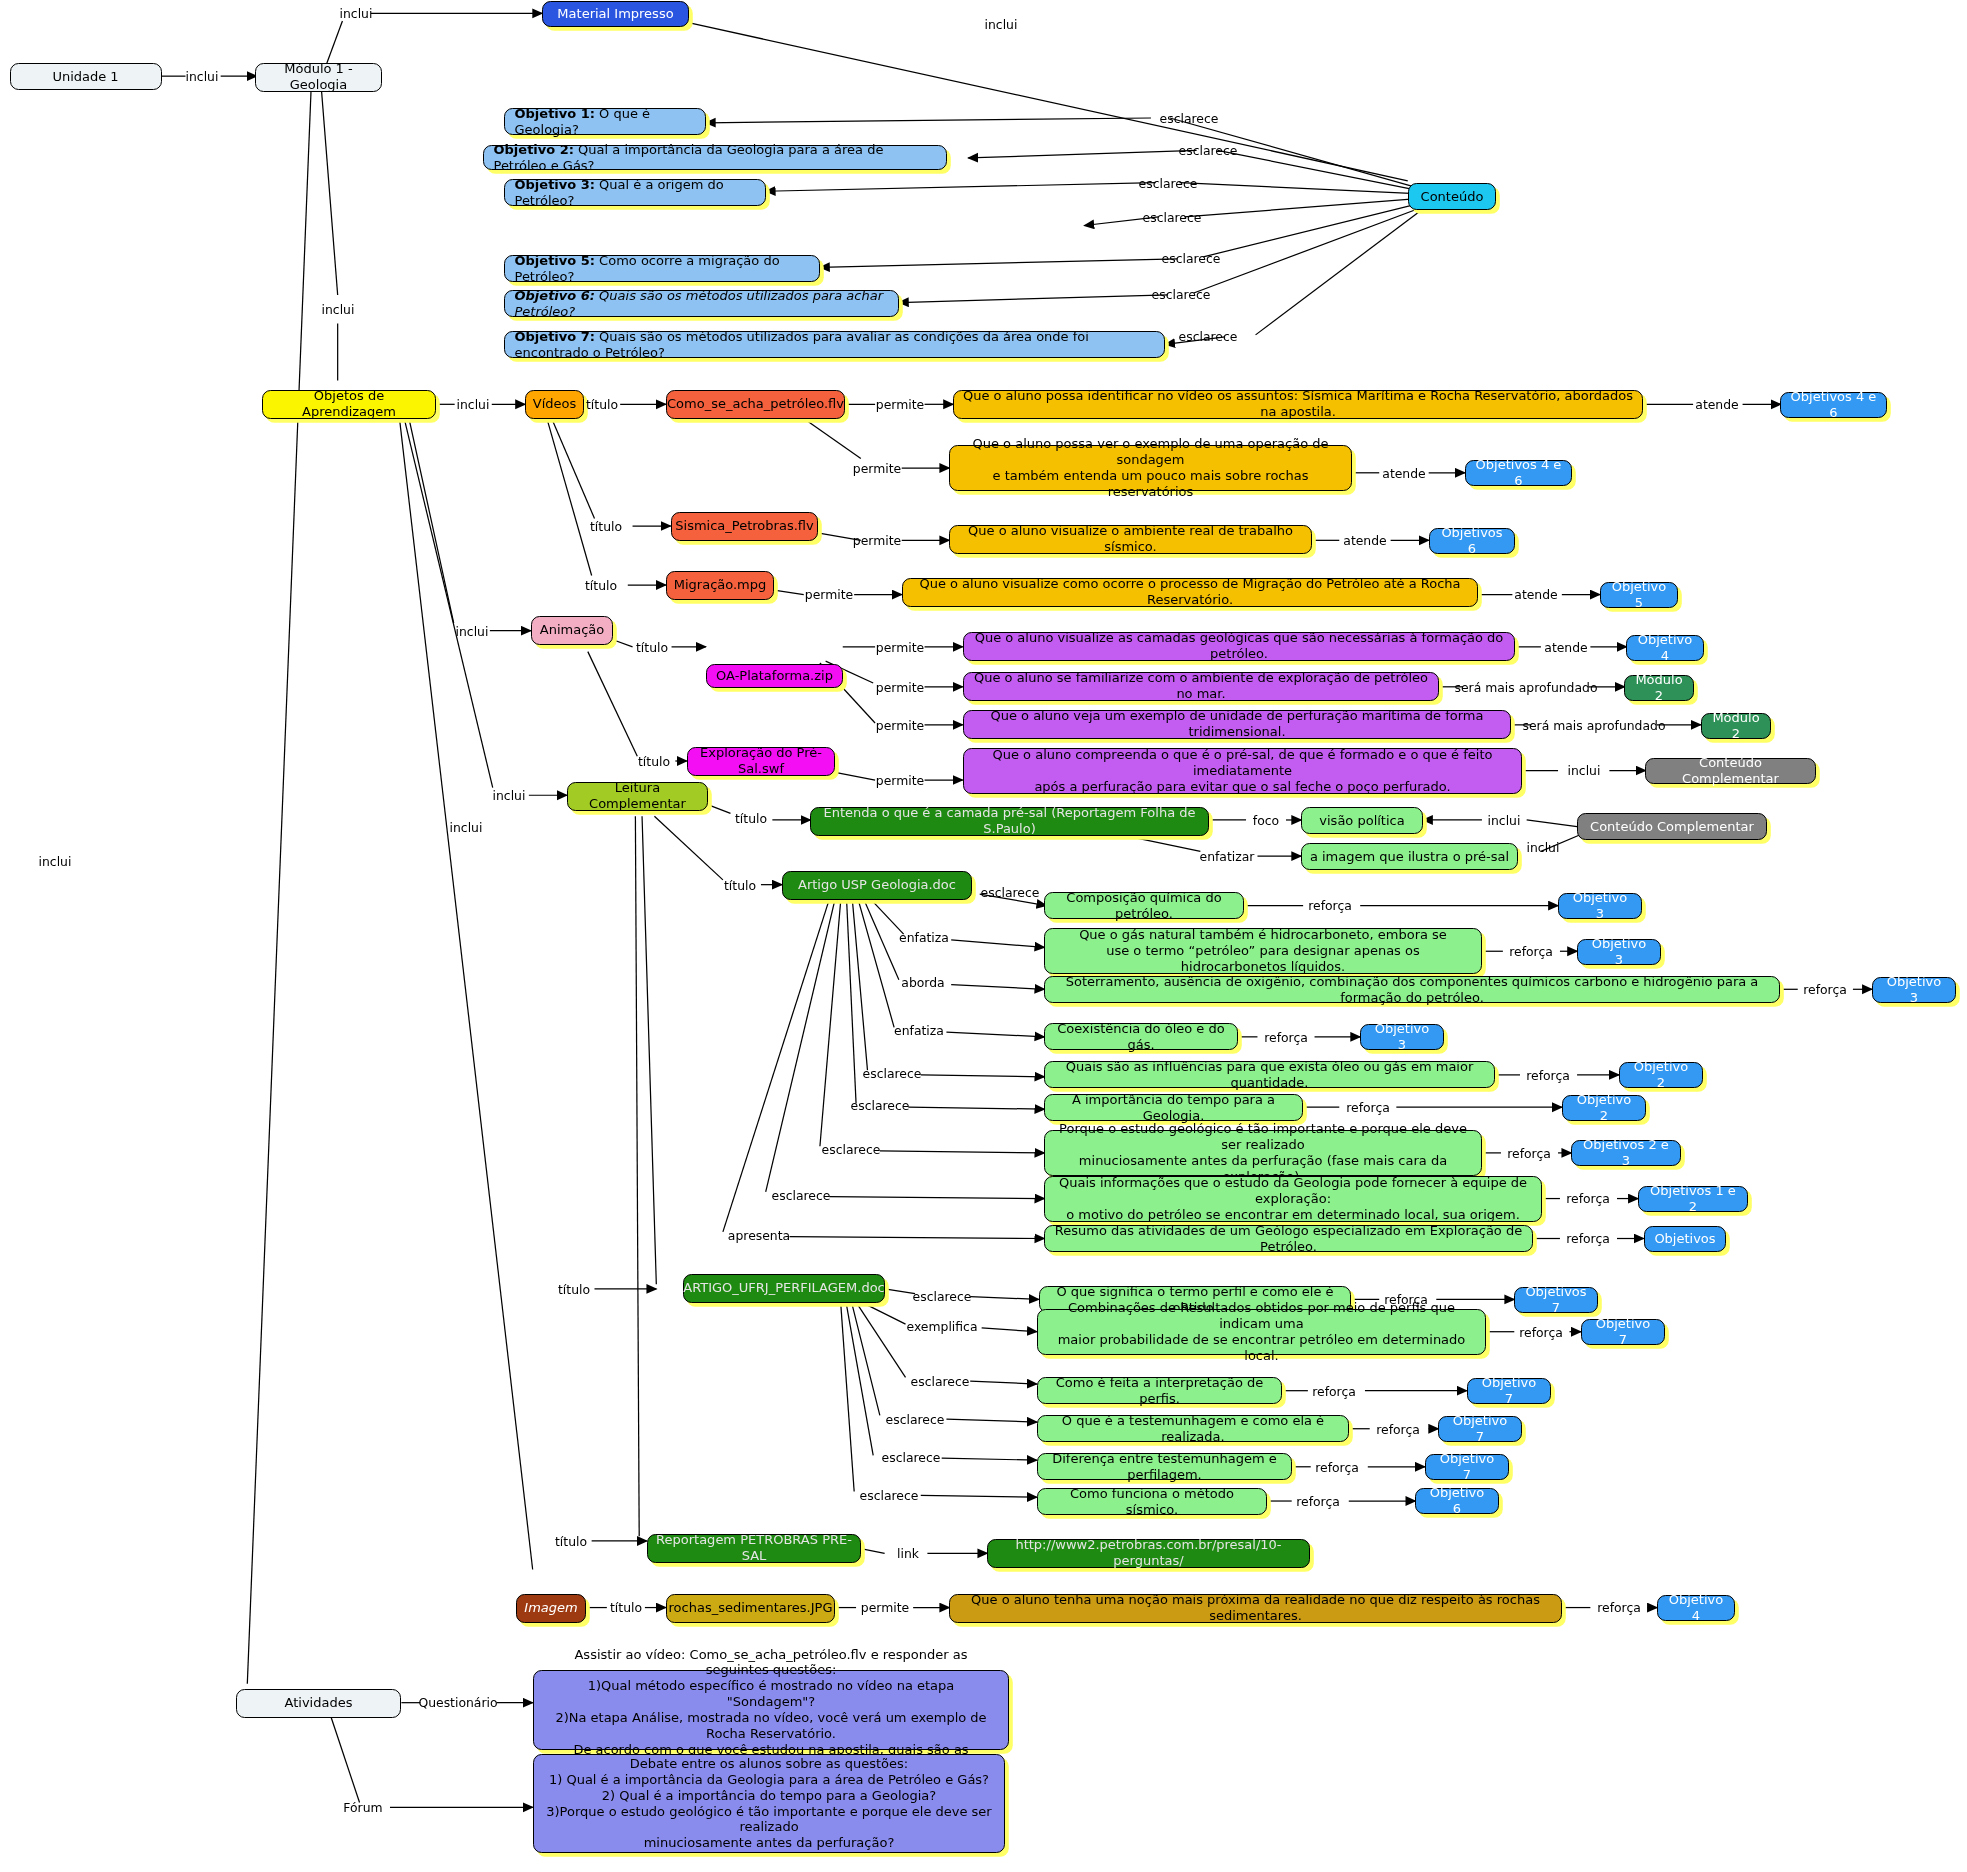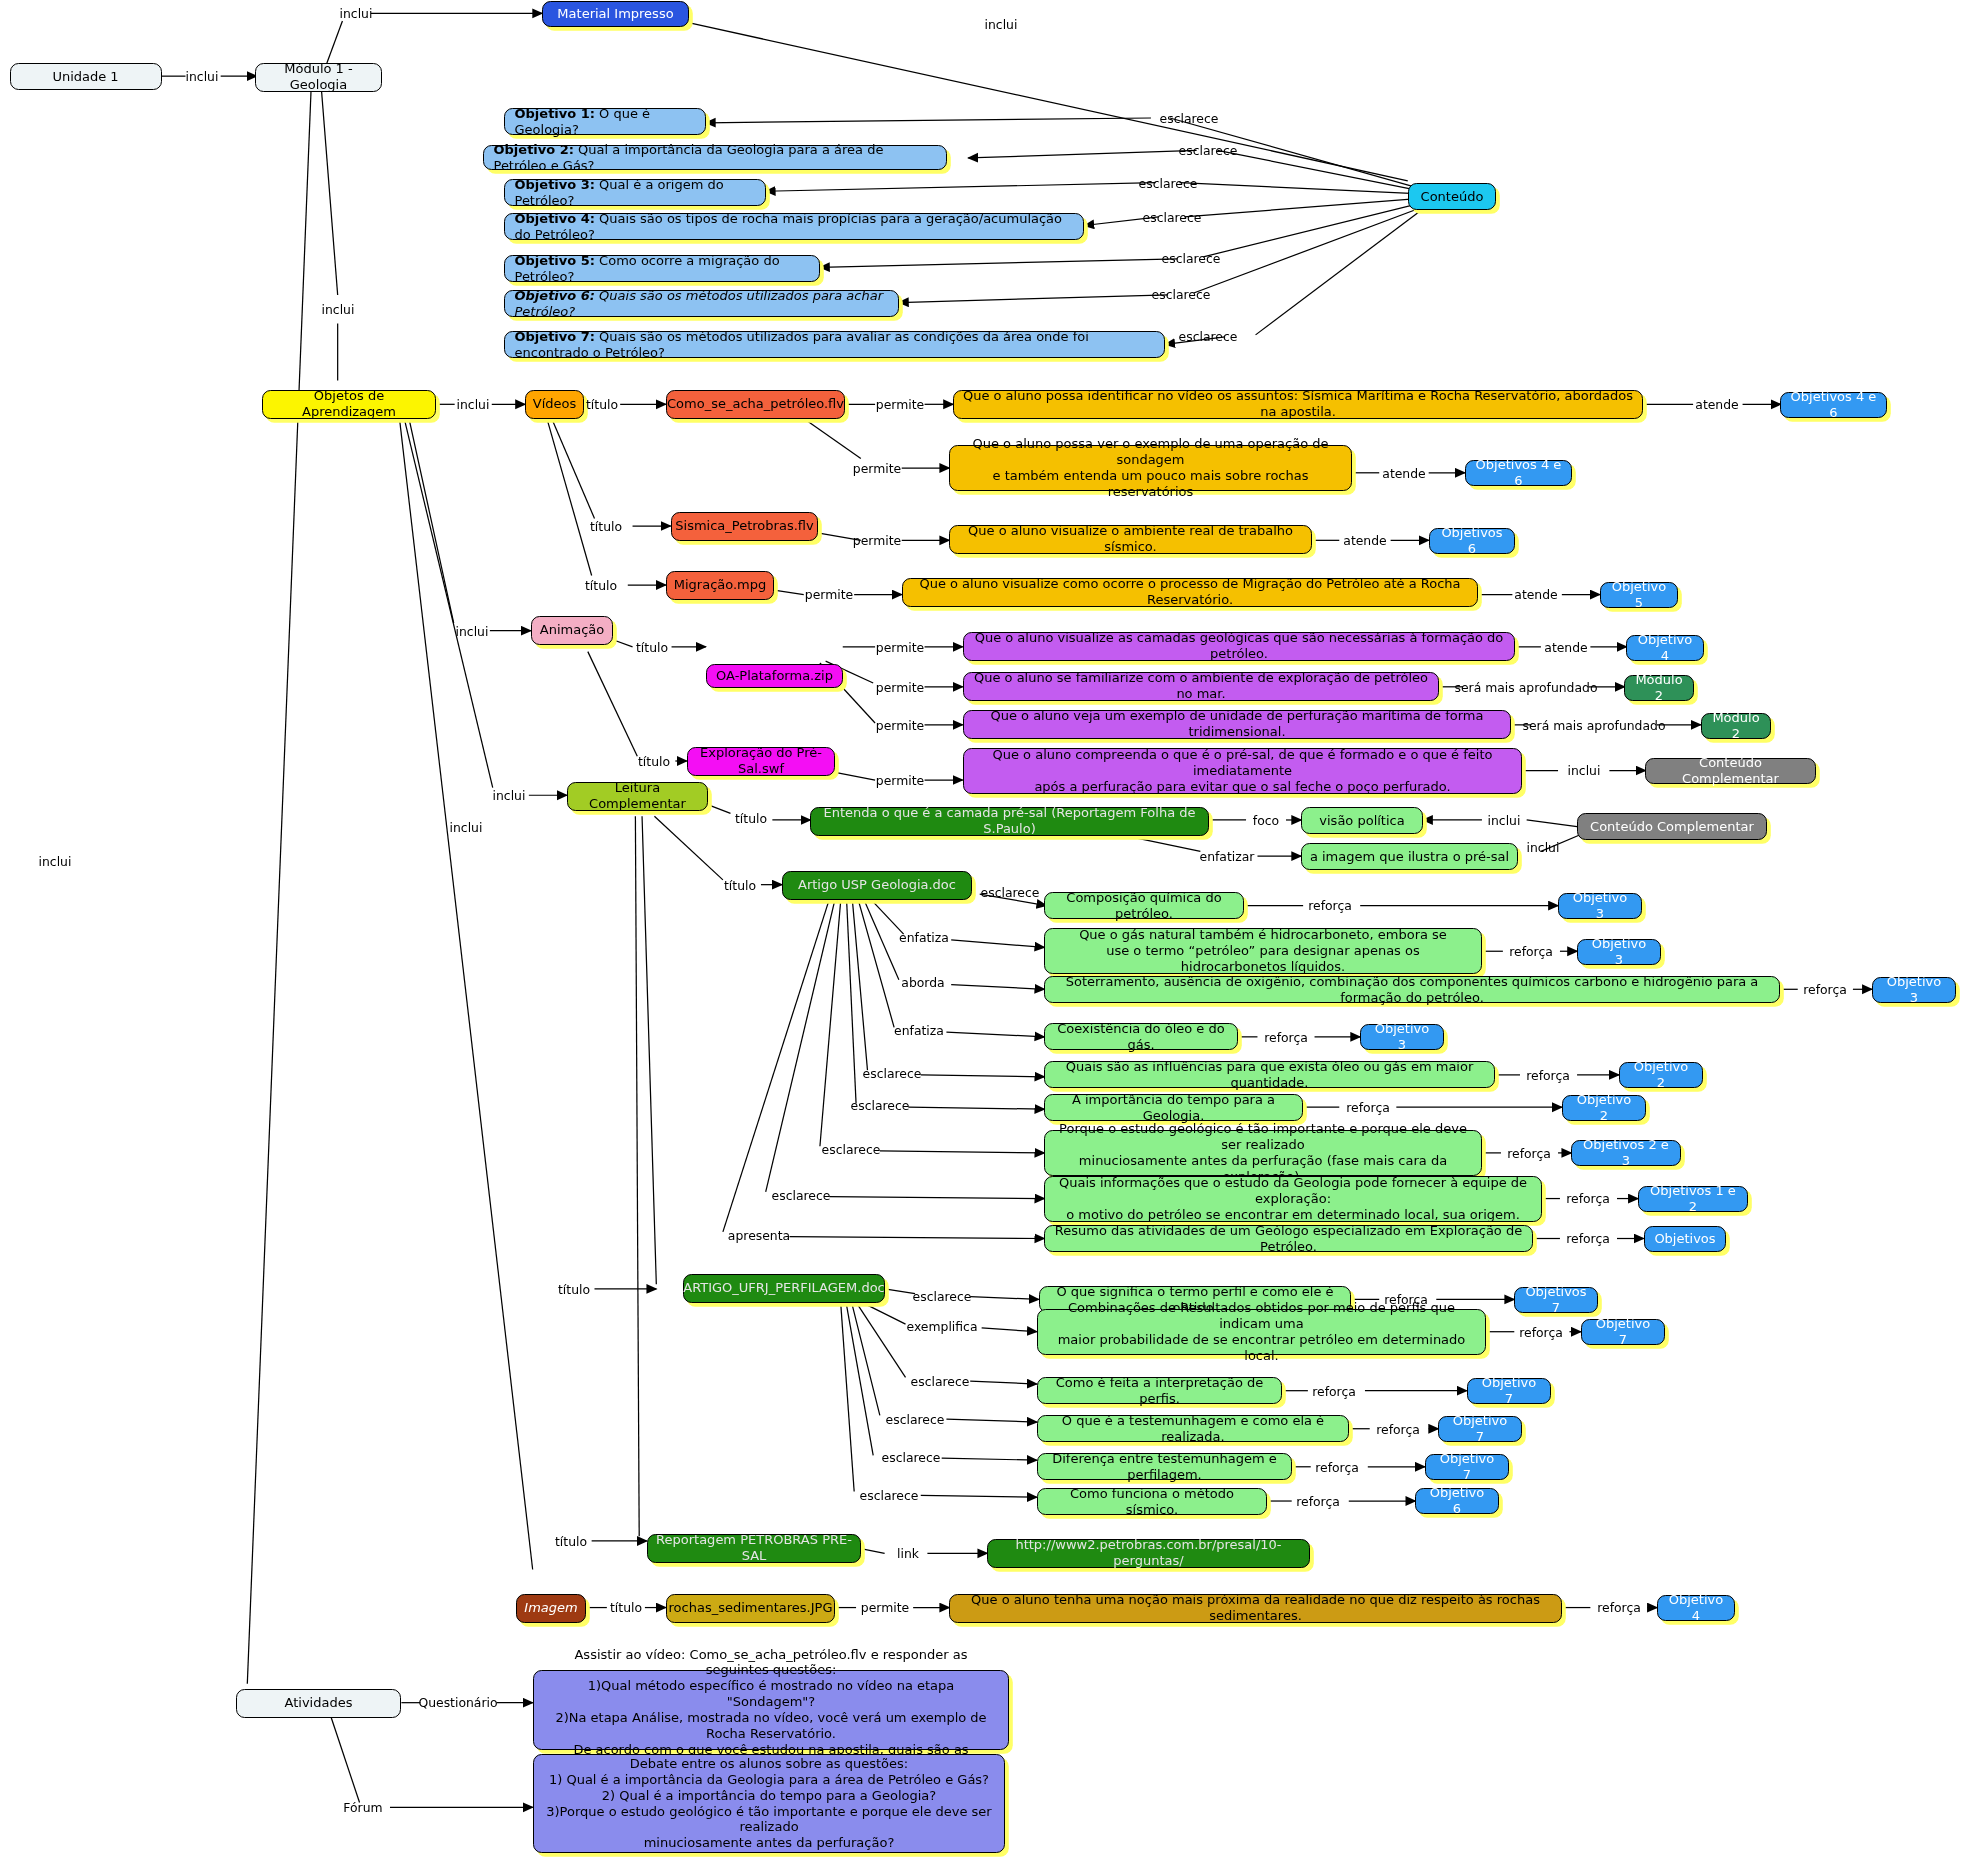--- a/index.html
+++ b/index.html
@@ -258,21 +258,20 @@
   </svg>
 
   <div class="node c-plain" style="left:9.5px;top:63px;width:152px;height:27px;">Unidade 1</div>
   <div class="node c-plain" style="left:255px;top:63px;width:127px;height:28.5px;">Módulo 1 - Geologia</div>
   <div class="node c-blueroy shadow" style="left:542px;top:1px;width:147px;height:26px;">Material Impresso</div>
   <div class="node c-cyan shadow" style="left:1408px;top:183px;width:88px;height:27px;">Conteúdo</div>
 
   <div class="node c-blueobj obj-node shadow" style="left:504px;top:108px;width:202px;height:27px;"><span><b>Objetivo 1:</b><span> O que é Geologia?</span></span></div>
   <div class="node c-blueobj obj-node shadow" style="left:483px;top:145px;width:464px;height:25px;"><span><b>Objetivo 2:</b><span> Qual a importância da Geologia para a área de Petróleo e Gás?</span></span></div>
   <div class="node c-blueobj obj-node shadow" style="left:504px;top:179px;width:262px;height:27px;"><span><b>Objetivo 3:</b><span> Qual é a origem do Petróleo?</span></span></div>
-  <div class="node c-blueobj obj-node shadow" style="left:504px;top:213px;width:580px;height:27px;"><span><b>Objetivo 4:</b><span> Quais são os tipos de rocha mais propícias para a geração/acumulação do Petróleo?</span></span></div>
   <div class="node c-blueobj obj-node shadow" style="left:504px;top:255px;width:316px;height:27px;"><span><b>Objetivo 5:</b><span> Como ocorre a migração do Petróleo?</span></span></div>
   <div class="node c-blueobj obj-node shadow" style="left:504px;top:290px;width:395px;height:27px;font-style:italic;"><span><b>Objetivo 6:</b><span> Quais são os métodos utilizados para achar Petróleo?</span></span></div>
   <div class="node c-blueobj obj-node shadow" style="left:504px;top:331px;width:661px;height:27px;"><span><b>Objetivo 7:</b><span> Quais são os métodos utilizados para avaliar as condições da área onde foi encontrado o Petróleo?</span></span></div>
 
   <div class="node c-yellow shadow" style="left:262px;top:390px;width:174px;height:28.5px;">Objetos de Aprendizagem</div>
   <div class="node c-orange shadow" style="left:525px;top:390px;width:59px;height:28.5px;">Vídeos</div>
   <div class="node c-pink shadow" style="left:531px;top:616px;width:82px;height:28.5px;">Animação</div>
   <div class="node c-olive shadow" style="left:567px;top:782px;width:141px;height:28.5px;">Leitura Complementar</div>
   <div class="node c-brown shadow" style="left:516px;top:1594px;width:70px;height:28.5px;font-style:italic;">Imagem</div>
 

